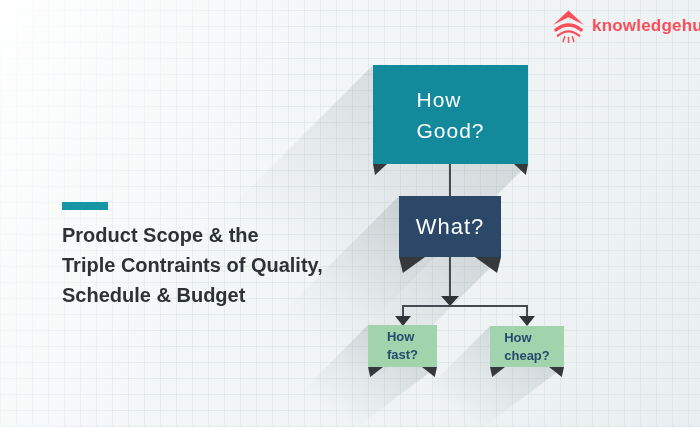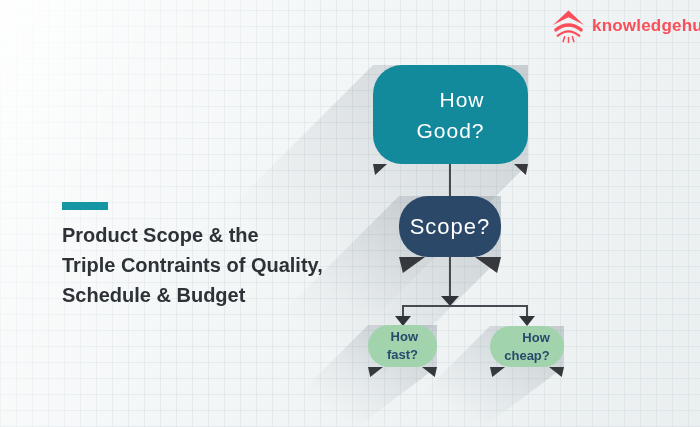--- a/index.html
+++ b/index.html
@@ -50,21 +50,21 @@
   .f-q-l{left:373px;top:164px;width:14px;height:11px;}
   .f-q-r{left:514px;top:164px;width:14px;height:11px;}
   .f-w-l{left:399px;top:257px;width:26px;height:16px;}
   .f-w-r{left:475px;top:257px;width:26px;height:16px;}
   .f-f-l{left:368px;top:367px;width:15px;height:10px;}
   .f-f-r{left:422px;top:367px;width:15px;height:10px;}
   .f-c-l{left:490px;top:367px;width:15px;height:10px;}
   .f-c-r{left:549px;top:367px;width:15px;height:10px;}
   
   .node{position:absolute;z-index:3;display:flex;align-items:center;justify-content:center;
-        text-align:right;white-space:pre-line;border-radius:29px;}
+        text-align:left;white-space:pre-line;}
   .nd-quality{left:373px;top:65px;width:155px;height:99px;background:#13899c;
         color:#fff;font-size:21px;line-height:31px;letter-spacing:1px;}
   .nd-what{left:399px;top:196px;width:102px;height:61px;background:#2b4869;
         color:#fff;font-size:22px;letter-spacing:1px;}
   .nd-fast{left:368px;top:325px;width:69px;height:42px;background:#a1d4ad;
         color:#274a6d;font-size:13px;font-weight:bold;line-height:18px;}
   .nd-cheap{left:490px;top:326px;width:74px;height:41px;background:#a1d4ad;
         color:#274a6d;font-size:13px;font-weight:bold;line-height:18px;}
 </style>
 </head>
@@ -112,21 +112,21 @@
   <div class="fold l f-f-l"></div>
   <div class="fold r f-f-r"></div>
   <div class="fold l f-c-l"></div>
   <div class="fold r f-c-r"></div>
 
   <div class="node nd-quality">
     <span>How
 Good?</span>
   </div>
   <div class="node nd-what">
-    <span>Scope?</span>
+    <span>What?</span>
   </div>
   <div class="node nd-fast">
     <span>How
 fast?</span>
   </div>
   <div class="node nd-cheap">
     <span>How
 cheap?</span>
   </div>
 

